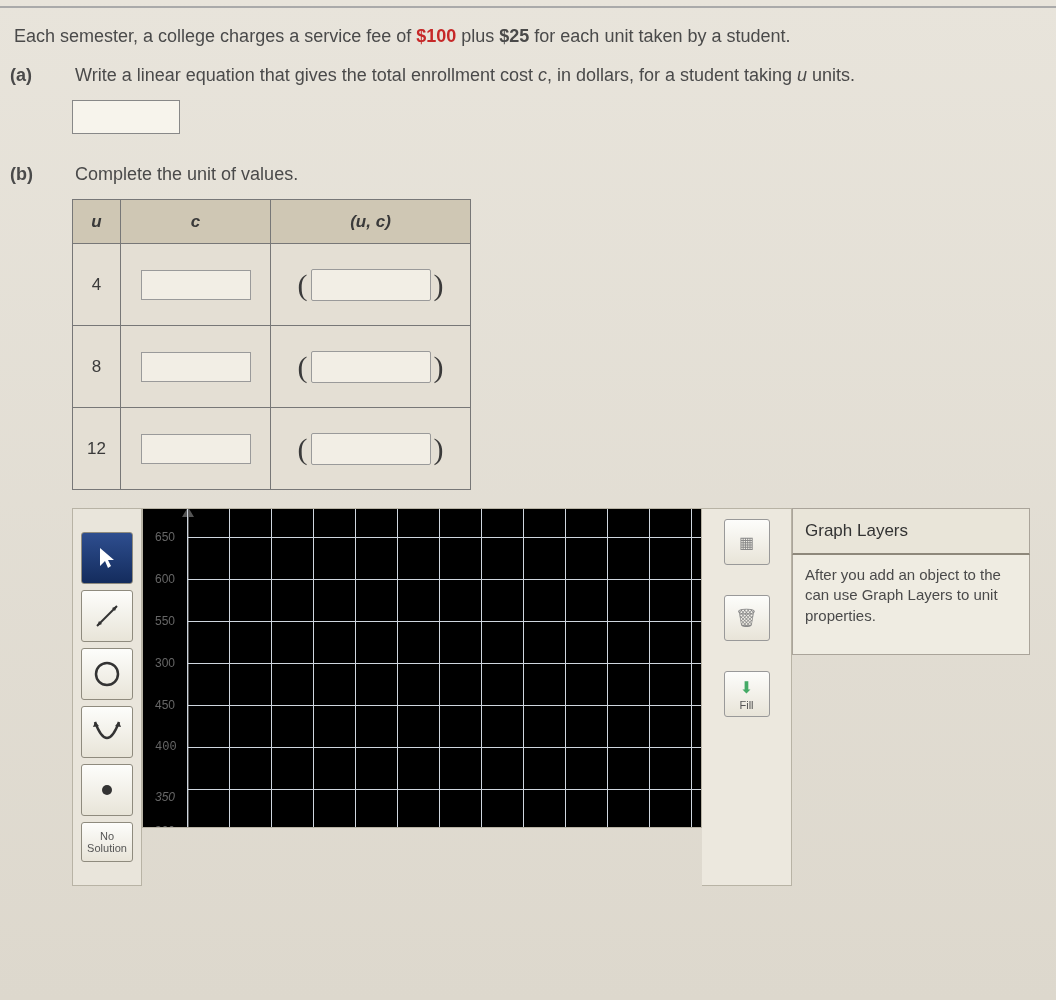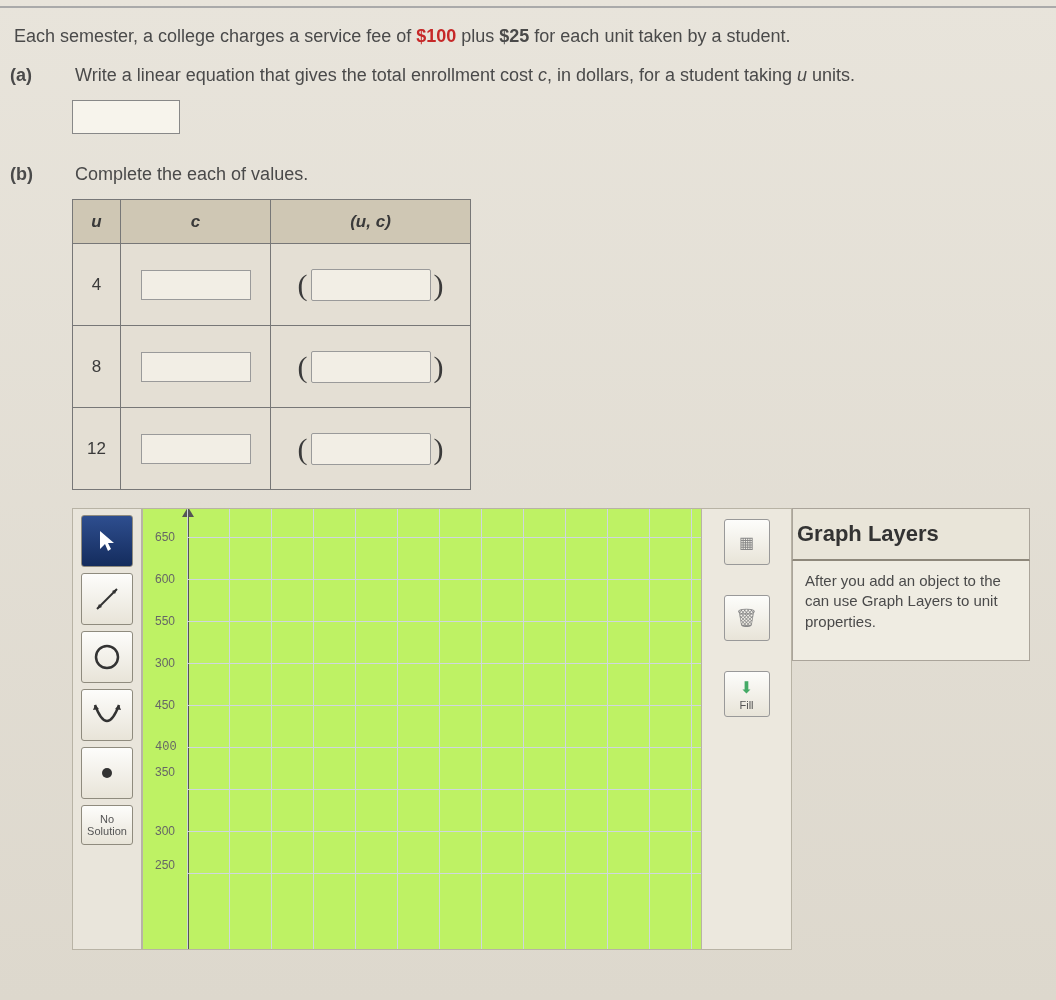--- a/index.html
+++ b/index.html
@@ -65,42 +65,42 @@
   .paren { font-size: 30px; font-family: "Times New Roman", serif; vertical-align: middle; padding:0 3px;}
   .graph-label { font-size:18px; color:#4a4a4a; margin:0 0 8px 58px; }
   .graph-wrap {
     margin-left: 58px;
     display: flex;
     gap: 0;
   }
   .toolbar {
     width: 70px;
     background: #e9e5db;
-    padding: 6px 0;
+    padding: 23px 0;
     display:flex; flex-direction:column; align-items:center; gap:6px;
     border:1px solid #b8b3a5;
   }
   .tool {
     width: 52px; height: 52px;
     background: linear-gradient(#fdfdfb,#e8e4d8);
     border:1px solid #8f8b7e;
     border-radius:3px;
     display:flex;align-items:center;justify-content:center;
     font-size:22px; color:#333;
   }
   .tool.active {
     background: linear-gradient(#2e4e8f,#142c5d);
     color:#fff;
   }
   .tool.nosol {
     height:40px; font-size:11px; line-height:12px; text-align:center; color:#555;
   }
   .graph-canvas {
-    width: 560px; height: 442px;
-    background: #bef264;
+    width: 560px; height: 320px;
+    background: #000000;
     border:1px solid #b8b3a5;
     position:relative;
     overflow:hidden;
   }
   .ytick {
     position:absolute; left:12px; font-size:12px; color:#666;
     transform: translateY(-50%);
   }
   .gridline-h { position:absolute; left:44px; right:0; height:1px; background:#cfd6df; }
   .gridline-v { position:absolute; top:0; bottom:0; width:1px; background:#cfd6df; }
@@ -121,21 +121,21 @@
     font-size:11px;color:#555;gap:2px;
   }
   .rc-icon { font-size:16px;color:#4a6; }
   .layers-panel {
     width:238px;
     margin-left:0;
     display:flex;flex-direction:column;
   }
   .layers-header {
     background:#e9e5d9;border:1px solid #aaa49a;
-    padding:12px 4px;font-weight:bold;color:#333;font-size:22px;
+    padding:12px 12px;font-weight:normal;color:#333;font-size:17px;
     border-bottom:2px solid #8e887b;
   }
   .layers-body {
     background:#efece2;border:1px solid #aaa49a;border-top:none;
     padding:10px 12px;font-size:15px;color:#4a4a4a;line-height:1.35;
     height:100px;
   }
 </style>
 </head>
 <body>
@@ -149,21 +149,21 @@
 
   <div class="part-text">
     <span class="part-label">(a)</span>
     <span>Write a linear equation that gives the total enrollment cost </span><span class="ital">c</span><span>, in dollars, for a student taking </span><span class="ital">u</span><span> units.</span>
   </div>
 
   <div class="answer-box"></div>
 
   <div class="part-text">
     <span class="part-label">(b)</span>
-    <span>Complete the each of values.</span>
+    <span>Complete the unit of values.</span>
   </div>
 
   <table class="vals">
     <tbody>
         <tr>
       <th class="c1">u</th>
       <th class="c2">c</th>
       <th class="c3" style="font-style:italic;">(u, c)</th>
     </tr>
     <tr>
@@ -227,21 +227,21 @@
         <div class="ytick" style="top: 70px;">600</div>
         <div class="gridline-h" style="top: 70px;"></div>
         <div class="ytick" style="top: 112px;">550</div>
         <div class="gridline-h" style="top: 112px;"></div>
         <div class="ytick" style="top: 154px;">300</div>
         <div class="gridline-h" style="top: 154px;"></div>
         <div class="ytick" style="top: 196px;">450</div>
         <div class="gridline-h" style="top: 196px;"></div>
         <div class="ytick" style="top: 238px; font-family: Liberation Mono, monospace;">400</div>
         <div class="gridline-h" style="top: 238px;"></div>
-        <div class="ytick" style="top: 263px;">350</div>
+        <div class="ytick" style="top: 288px; font-style: italic;">350</div>
         <div class="gridline-h" style="top: 280px;"></div>
         <div class="ytick" style="top: 322px;">300</div>
         <div class="gridline-h" style="top: 322px;"></div>
         <div class="ytick" style="top: 356px;">250</div>
         <div class="gridline-h" style="top: 364px;"></div>
         <div class="gridline-v" style="left: 44px;"></div>
         <div class="gridline-v" style="left: 86px;"></div>
         <div class="gridline-v" style="left: 128px;"></div>
         <div class="gridline-v" style="left: 170px;"></div>
         <div class="gridline-v" style="left: 212px;"></div>

